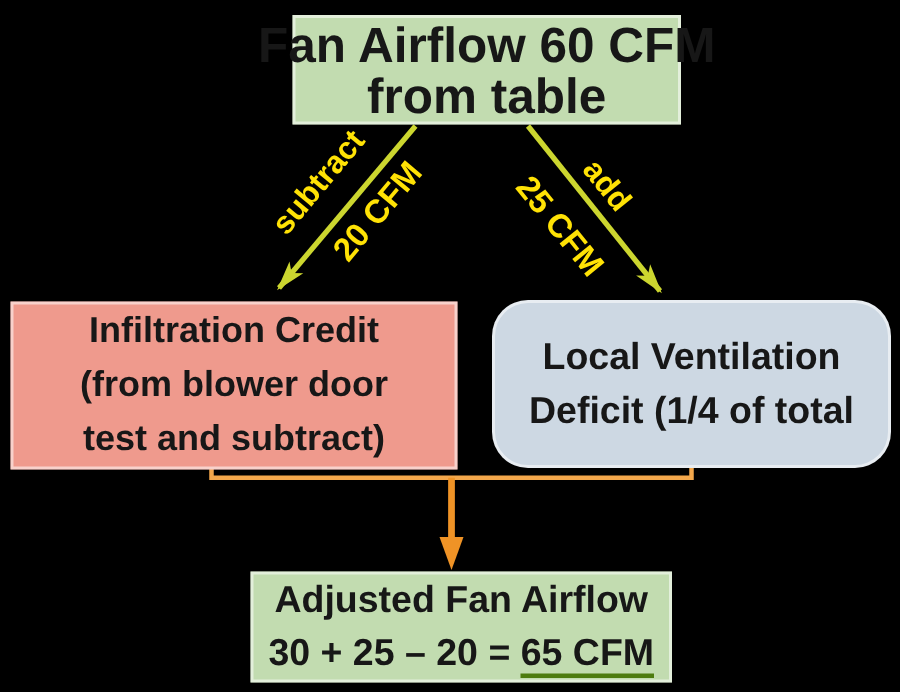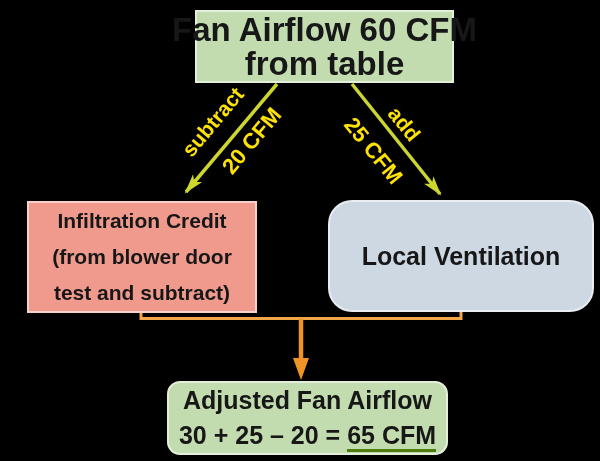--- a/index.html
+++ b/index.html
@@ -11,23 +11,23 @@
   .node{
     position:absolute;box-sizing:border-box;
     display:flex;flex-direction:column;justify-content:center;align-items:center;
     text-align:center;border:2px solid rgba(255,255,255,0.55);
   }
   .node .ln{white-space:nowrap;}
   .node-green{background:#c2dcb0;}
   .node-salmon{background:#ef9a8d;}
   .node-blue{background:#cdd8e3;}
   .node-fan{left:195px;top:10px;width:259px;height:73px;font-size:33px;line-height:34px;}
-  .node-infil{left:7px;top:201px;width:230px;height:112px;font-size:21px;line-height:36px;margin-left:20px;}
+  .node-infil{left:7px;top:201px;width:298px;height:112px;font-size:24px;line-height:36px;}
   .node-local{left:328px;top:200px;width:266px;height:112px;font-size:25px;line-height:36px;border-radius:24px;}
-  .node-adjusted{left:167px;top:381px;width:281px;height:74px;font-size:25px;line-height:35px;border-radius:13px;}
+  .node-adjusted{left:167px;top:381px;width:281px;height:74px;font-size:25px;line-height:35px;}
   .eq{white-space:pre;}
   .eq .result{border-bottom:3px solid #4d7c0f;padding-bottom:0px;}
   .edge-label{
     position:absolute;color:#ffe205;font-size:21px;white-space:nowrap;
     text-shadow:0 0 1px rgba(0,0,0,0.6);
   }
   .lab-subtract{left:213px;top:122px;transform:translate(-50%,-50%) rotate(-50deg);}
   .lab-sub-amt {left:252px;top:141px;transform:translate(-50%,-50%) rotate(-50deg);font-size:22px;}
   .lab-add     {left:404px;top:124px;transform:translate(-50%,-50%) rotate(51deg);}
   .lab-add-amt {left:373px;top:151px;transform:translate(-50%,-50%) rotate(51deg);font-size:22px;}
@@ -62,20 +62,21 @@
   <div class="edge-label lab-add-amt">25 CFM</div>
 
   <div class="node node-salmon node-infil">
     <div class="ln">Infiltration Credit</div>
     <div class="ln">(from blower door</div>
     <div class="ln">test and subtract)</div>
   </div>
 
   <div class="node node-blue node-local">
     <div class="ln">Local Ventilation</div>
+    <div class="ln">Deficit (1/4 of total</div>
   </div>
 
   <div class="node node-green node-adjusted">
     <div class="ln">Adjusted Fan Airflow</div>
     <div class="ln eq">
       <span>30 + 25  – 20 = </span><span class="result">65 CFM</span>
     </div>
   </div>
 
 </div>

